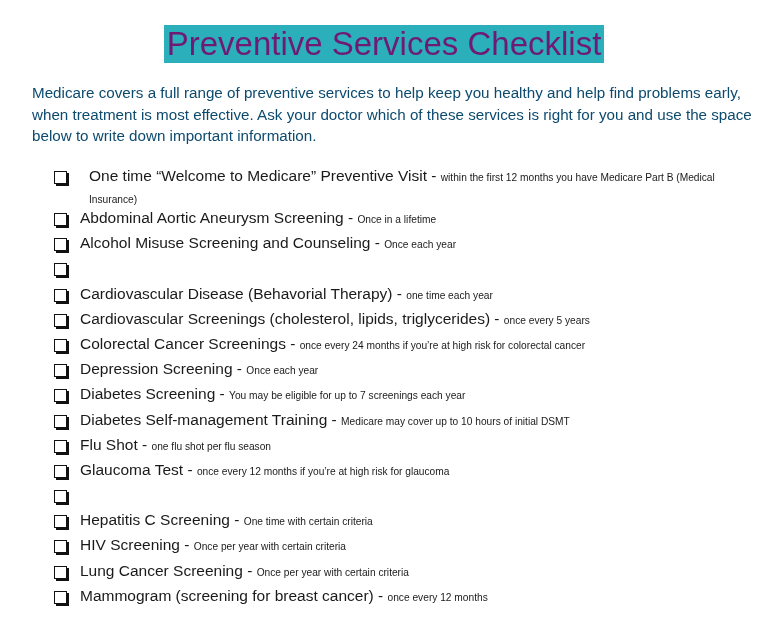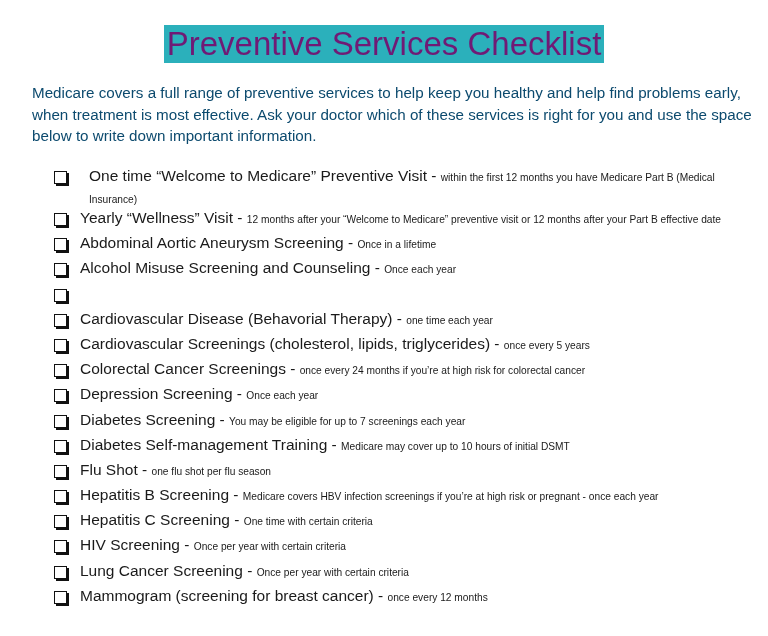--- a/index.html
+++ b/index.html
@@ -100,24 +100,20 @@
 
 <p class="intro">Medicare covers a full range of preventive services to help keep you healthy and help find problems early, when treatment is most effective. Ask your doctor which of these services is right for you and use the space below to write down important information.</p>
 
 <ul class="checklist">
   <li class="item tall">
     <span class="checkbox"></span>
     <span class="item-text"><span>One time “Welcome to Medicare” Preventive Visit</span><span class="sep"> - </span><span class="note">within the first 12 months you have Medicare Part B (Medical Insurance)</span></span>
   </li>
   <li class="item">
     <span class="checkbox"></span>
-    <span class="item-text"><span>Yearly “Wellness” Visit</span><span class="sep"> - </span><span class="note">12 months after your “Welcome to Medicare” preventive visit or 12 months after your Part B effective date</span></span>
-  </li>
-  <li class="item">
-    <span class="checkbox"></span>
     <span class="item-text"><span>Abdominal Aortic Aneurysm Screening</span><span class="sep"> - </span><span class="note">Once in a lifetime</span></span>
   </li>
   <li class="item">
     <span class="checkbox"></span>
     <span class="item-text"><span>Alcohol Misuse Screening and Counseling</span><span class="sep"> - </span><span class="note">Once each year</span></span>
   </li>
   <li class="item">
     <span class="checkbox"></span>
   </li>
   <li class="item">
@@ -143,21 +139,24 @@
   <li class="item">
     <span class="checkbox"></span>
     <span class="item-text"><span>Diabetes Self-management Training</span><span class="sep"> - </span><span class="note">Medicare may cover up to 10 hours of initial DSMT</span></span>
   </li>
   <li class="item">
     <span class="checkbox"></span>
     <span class="item-text"><span>Flu Shot</span><span class="sep"> - </span><span class="note">one flu shot per flu season</span></span>
   </li>
   <li class="item">
     <span class="checkbox"></span>
-    <span class="item-text"><span>Hepatitis B Screening</span><span class="sep"> - </span><span class="note">Medicare covers HBV infection screenings if you’re at high risk or pregnant - once each year</span></span>
+    <span class="item-text"><span>Glaucoma Test</span><span class="sep"> - </span><span class="note">once every 12 months if you’re at high risk for glaucoma</span></span>
+  </li>
+  <li class="item">
+    <span class="checkbox"></span>
   </li>
   <li class="item">
     <span class="checkbox"></span>
     <span class="item-text"><span>Hepatitis C Screening</span><span class="sep"> - </span><span class="note">One time with certain criteria</span></span>
   </li>
   <li class="item">
     <span class="checkbox"></span>
     <span class="item-text"><span>HIV Screening</span><span class="sep"> - </span><span class="note">Once per year with certain criteria</span></span>
   </li>
   <li class="item">

